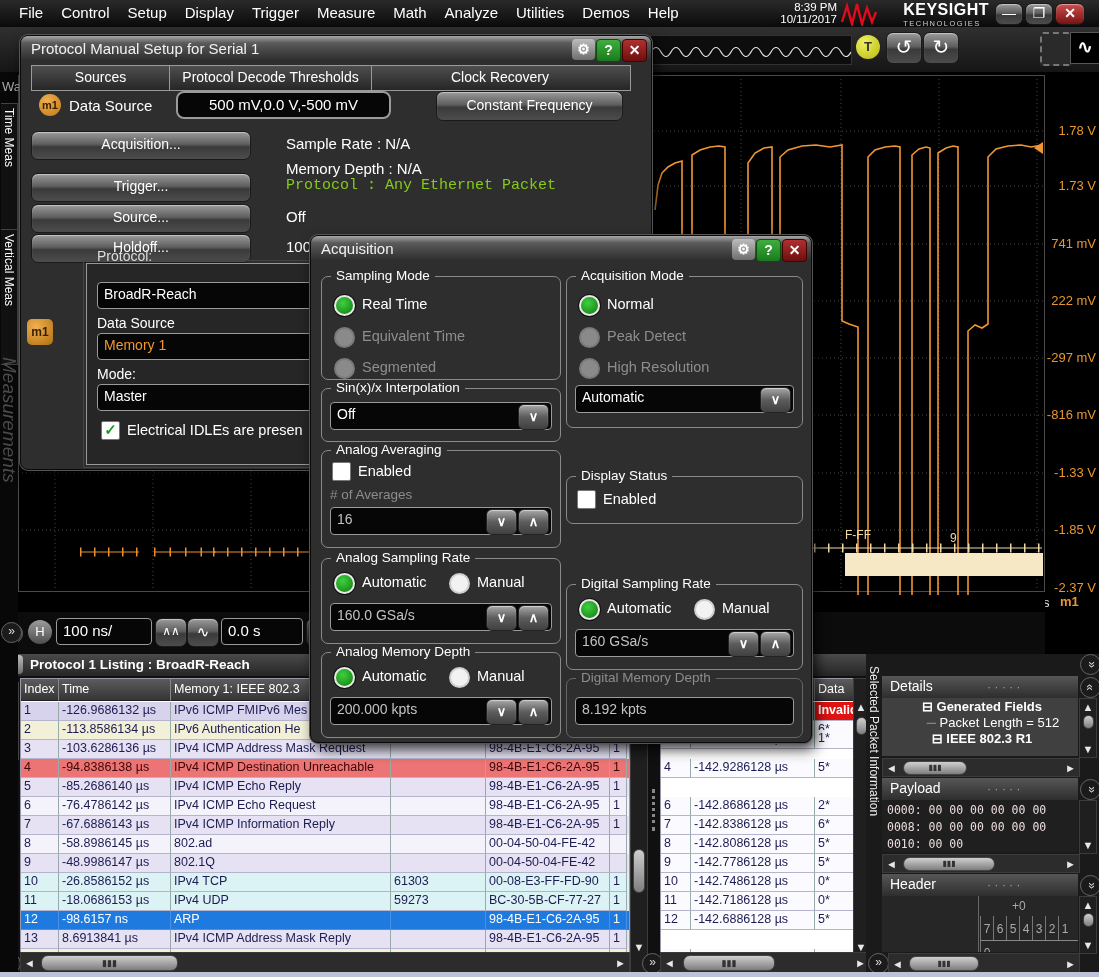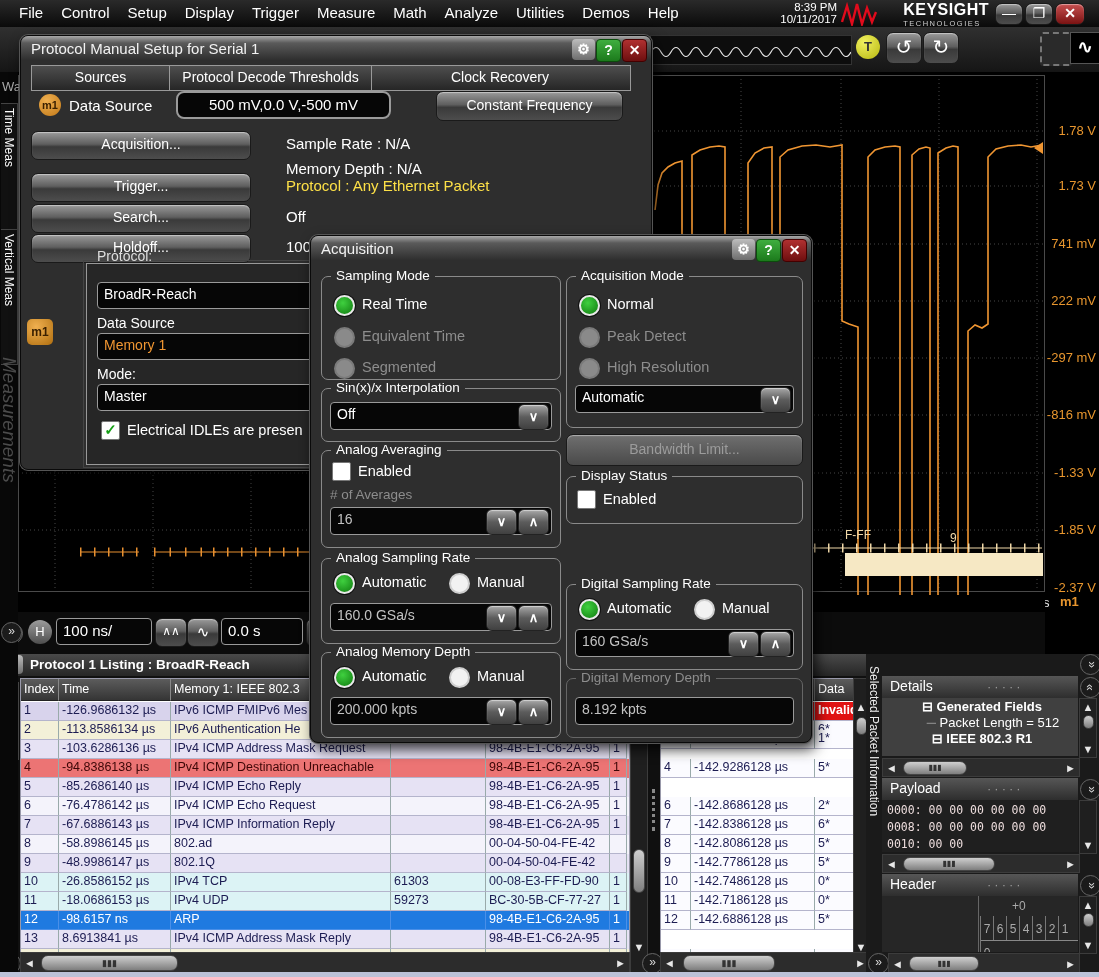--- a/index.html
+++ b/index.html
@@ -333,22 +333,22 @@
     <div class="abs" id="pd-tabs" style="left:10px;top:29px;width:598px;height:24px;border:1px solid #999;background:linear-gradient(180deg,#4e4e4e,#262626);"><div style="display: inline-block; width: 138px; height: 24px; box-sizing: border-box; border-right: 1px solid rgb(153, 153, 153); text-align: center; font-size: 14px; line-height: 22px; color: rgb(255, 255, 255);">Sources</div><div style="display: inline-block; width: 202px; height: 24px; box-sizing: border-box; border-right: 1px solid rgb(153, 153, 153); text-align: center; font-size: 14px; line-height: 22px; color: rgb(255, 255, 255);">Protocol Decode Thresholds</div><div style="display: inline-block; width: 256px; height: 24px; box-sizing: border-box; border-right: none; text-align: center; font-size: 14px; line-height: 22px; color: rgb(255, 255, 255);">Clock Recovery</div></div>
     <div class="abs" style="left:18px;top:58px;width:22px;height:22px;border-radius:50%;background:radial-gradient(circle at 35% 30%,#f0b050,#c07818);color:#3a2000;font-size:11px;font-weight:bold;text-align:center;line-height:22px;"><span>m1</span></div>
     <div class="abs" style="left:48px;top:61px;font-size:15px;">Data Source</div>
     <div class="abs field" style="left:155px;top:55px;width:215px;height:28px;font-size:15px;text-align:center;border-width:2px;border-radius:8px;">500 mV,0.0 V,-500 mV</div>
     <div class="abs btn" style="left:415px;top:55px;width:185px;height:28px;line-height:26px;">Constant Frequency</div>
     <div id="pd-actions">
         <div class="abs btn" style="left: 10px; top: 95px; width: 218px; height: 27px; line-height: 25px;">Acquisition...</div>
         <div class="abs" style="left: 265px; top: 99px; font-size: 15px; color: rgb(255, 255, 255); white-space: nowrap;">Sample Rate : N/A</div>
         <div class="abs" style="left: 265px; top: 124px; font-size: 15px; color: rgb(255, 255, 255); white-space: nowrap;">Memory Depth : N/A</div>
         <div class="abs btn" style="left: 10px; top: 137px; width: 218px; height: 27px; line-height: 25px;">Trigger...</div>
-        <div class="abs" style="left: 265px; top: 141px; font-size: 15px; color: #fde047; white-space: nowrap;">Protocol : Any Ethernet Packet</div>
-        <div class="abs btn" style="left: 10px; top: 168px; width: 218px; height: 27px; line-height: 25px;">Search...</div>
+        <div class="abs" style="left: 265px; top: 141px; font-size: 15px; color: #84cc16; white-space: nowrap; font-family: Liberation Mono, monospace;">Protocol : Any Ethernet Packet</div>
+        <div class="abs btn" style="left: 10px; top: 168px; width: 218px; height: 27px; line-height: 25px;">Source...</div>
         <div class="abs" style="left: 265px; top: 172px; font-size: 15px; color: rgb(255, 255, 255); white-space: nowrap;">Off</div>
         <div class="abs btn" style="left: 10px; top: 198px; width: 218px; height: 27px; line-height: 25px;">Holdoff...</div>
         <div class="abs" style="left: 265px; top: 202px; font-size: 15px; color: rgb(255, 255, 255); white-space: nowrap;">100 ns</div>
       </div>
 
     <div class="abs" style="left:65px;top:227px;width:555px;height:200px;border:1px solid #999;outline:1px solid #444;outline-offset:2px;background:#262626;"></div>
     <div class="abs" style="left:76px;top:212px;font-size:14px;color:#ddd;">Protocol:</div>
     <div class="abs field" style="left:76px;top:246px;width:533px;height:27px;">BroadR-Reach</div>
     <div class="abs" style="left:76px;top:279px;font-size:14px;">Data Source</div>
     <div class="abs field" style="left:76px;top:297px;width:533px;height:27px;color:#f09632;">Memory 1</div>
@@ -423,21 +423,20 @@
           <span class="radio on" style="left: 12px; top: 18px;"></span>
           <span class="rlabel" style="left: 40px; top: 19px;">Normal</span>
           <span class="radio dis" style="left: 12px; top: 50px;"></span>
           <span class="rlabel dis" style="left: 40px; top: 51px;">Peak Detect</span>
           <span class="radio dis" style="left: 12px; top: 81px;"></span>
           <span class="rlabel dis" style="left: 40px; top: 82px;">High Resolution</span>
         </div>
       <div class="abs field" style="left:8px;top:108px;width:219px;height:28px;">Automatic</div>
       <div class="spinbtn" style="right:11px;top:110px;"><span>∨</span></div>
     </div>
-    <div class="abs btn dis" style="left:255px;top:198px;width:235px;height:30px;line-height:28px;">Bandwidth Limit...</div>
 
     <div class="abs grp" style="left:255px;top:240px;width:235px;height:46px;">
       <span class="grp-t">Display Status</span>
       <div class="cb" style="left:10px;top:13px;"></div>
       <div class="rlabel" style="left:36px;top:14px;">Enabled</div>
     </div>
 
     <div class="abs grp" style="left:255px;top:348px;width:235px;height:84px;">
       <span class="grp-t">Digital Sampling Rate</span>
       <span class="radio on" style="left:12px;top:14px;"></span>

